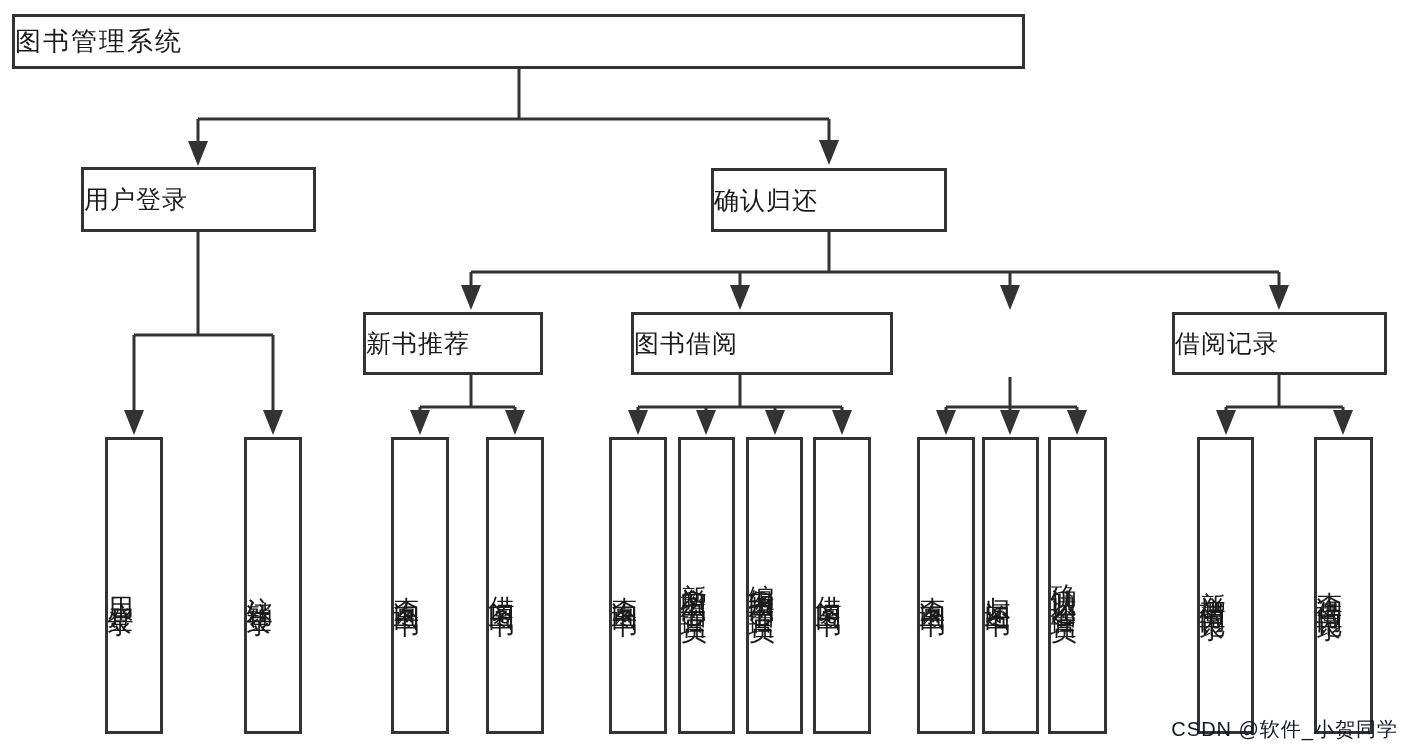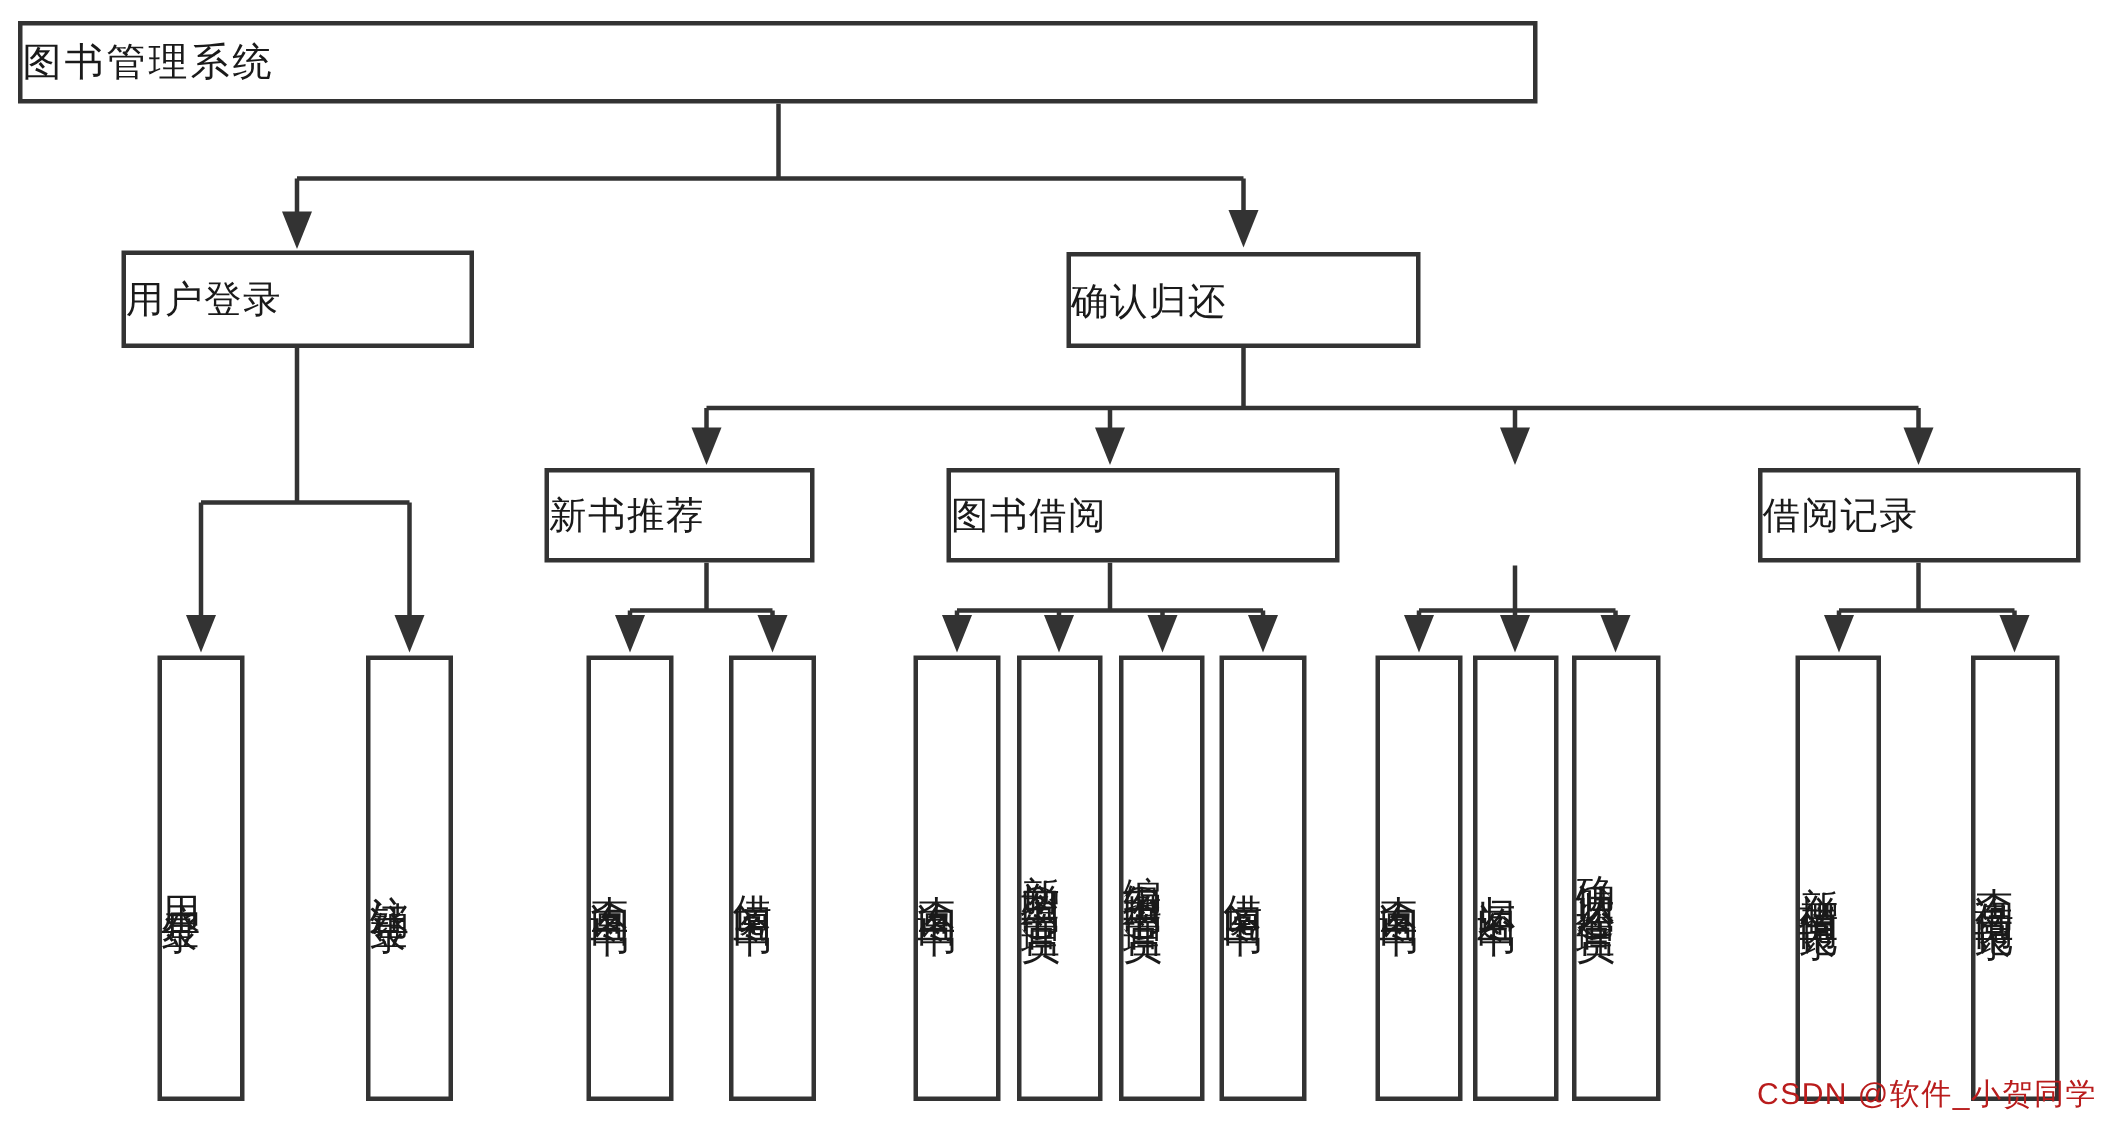--- a/index.html
+++ b/index.html
@@ -120,14 +120,14 @@
     <span class="label">确认归还（管理员）</span>
   </div>
 
   <div class="box v" style="left:1197px;top:437px;width:57px;height:297px;">
     <span class="label">新增借阅记录</span>
   </div>
   <div class="box v" style="left:1314px;top:437px;width:59px;height:297px;">
     <span class="label">查询借阅记录</span>
   </div>
 
-  <div class="watermark" style="color: #b91c1c;">CSDN @软件_小贺同学</div>
+  <div class="watermark" style="color: #0f172a;">CSDN @软件_小贺同学</div>
 </div>
 
 </body></html>

